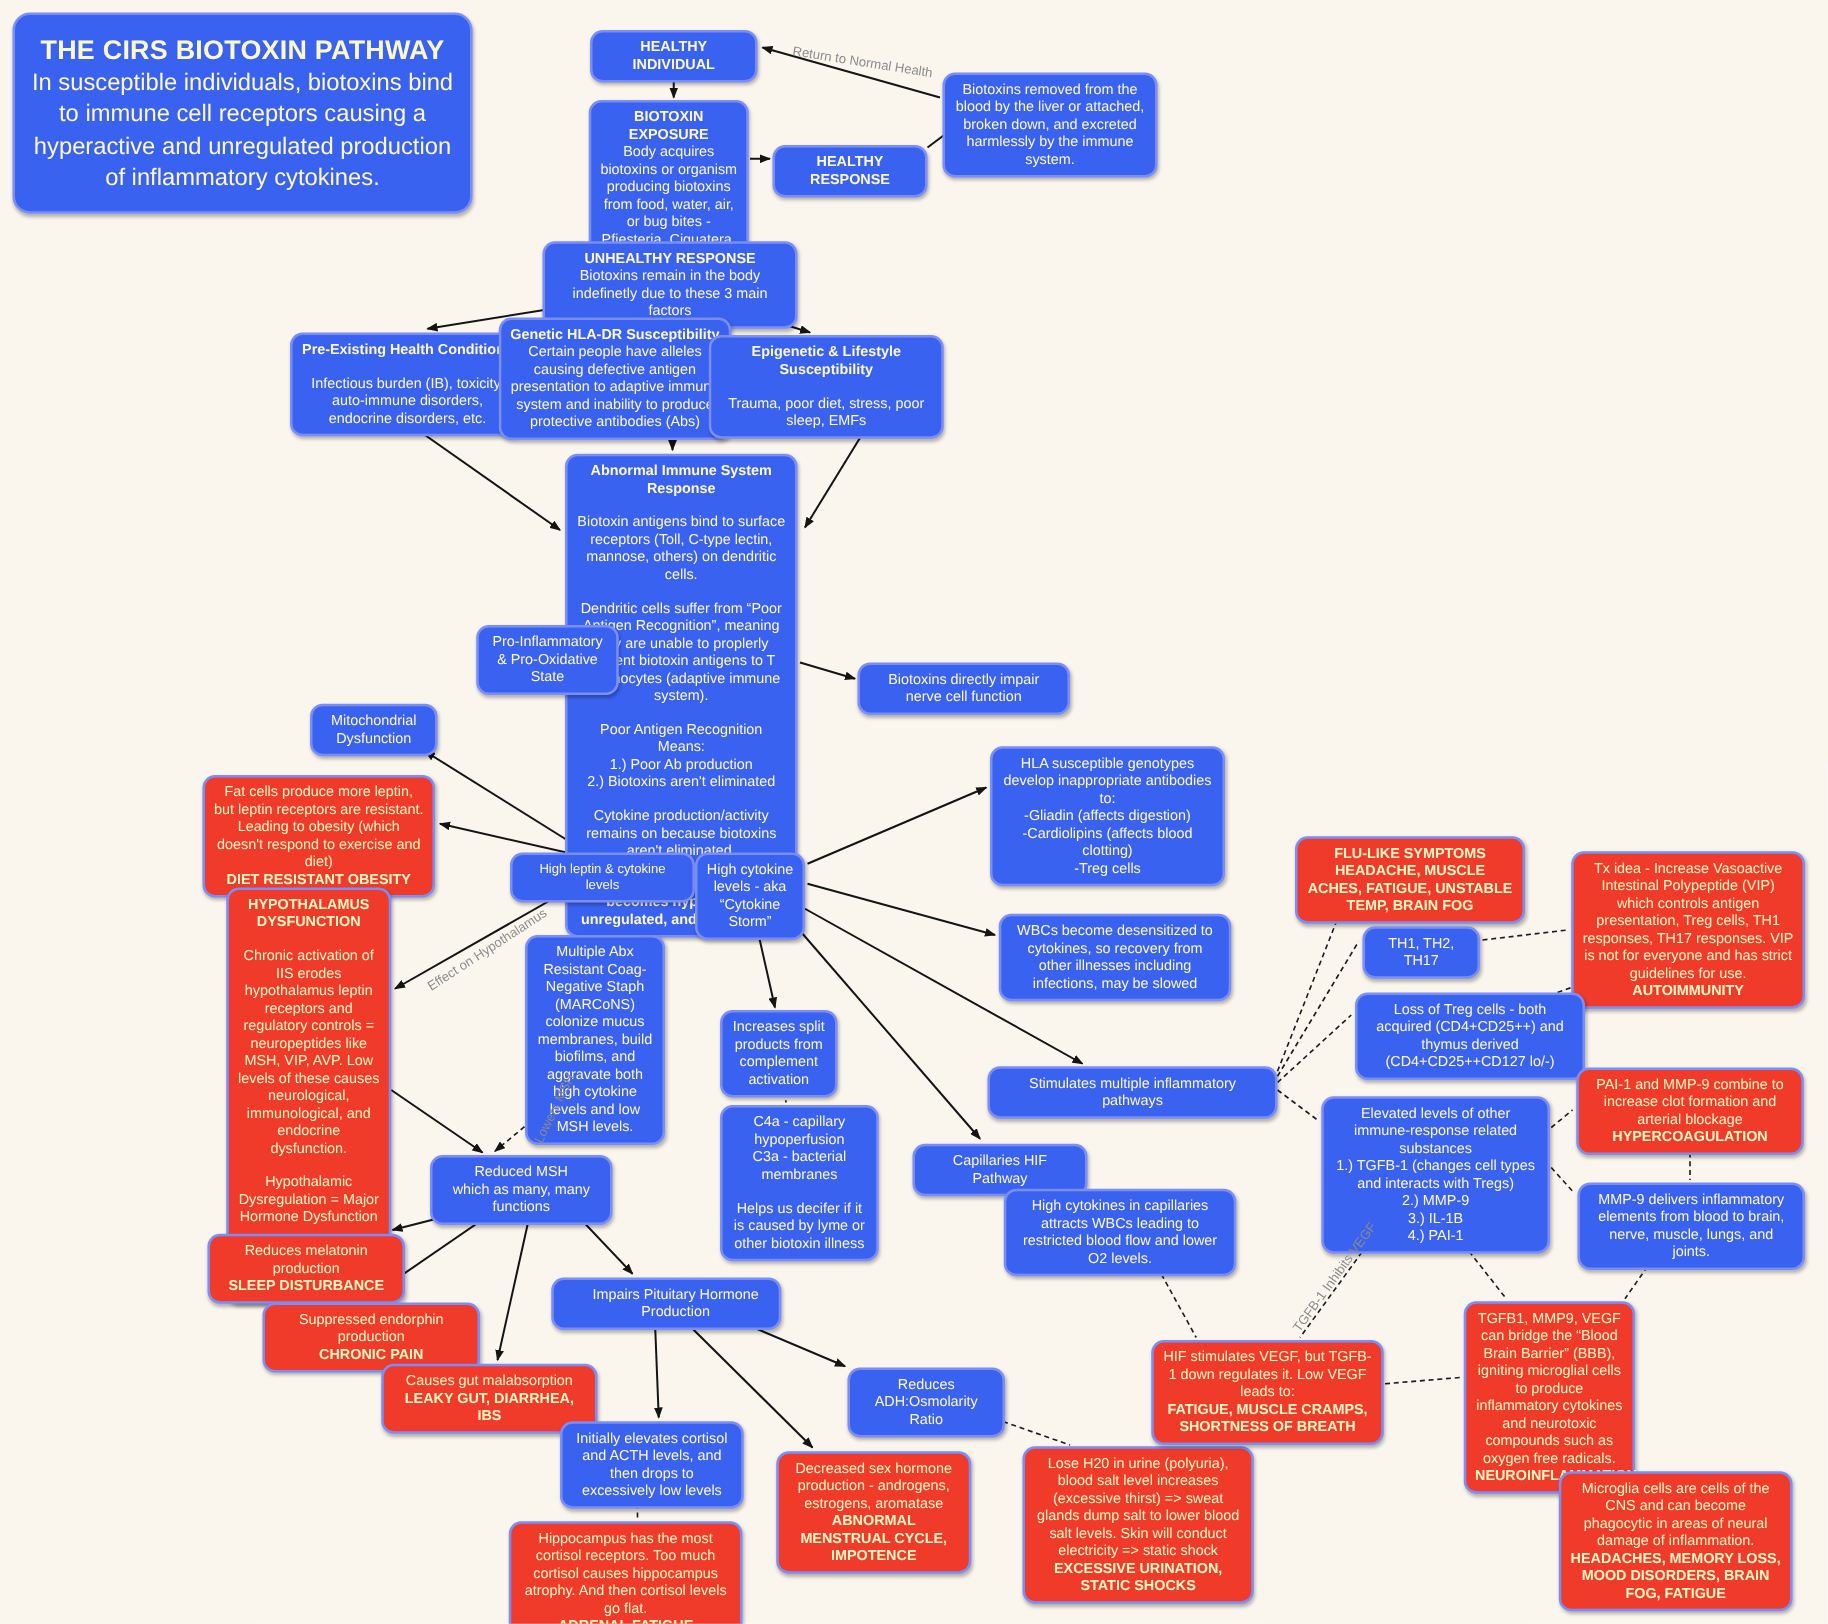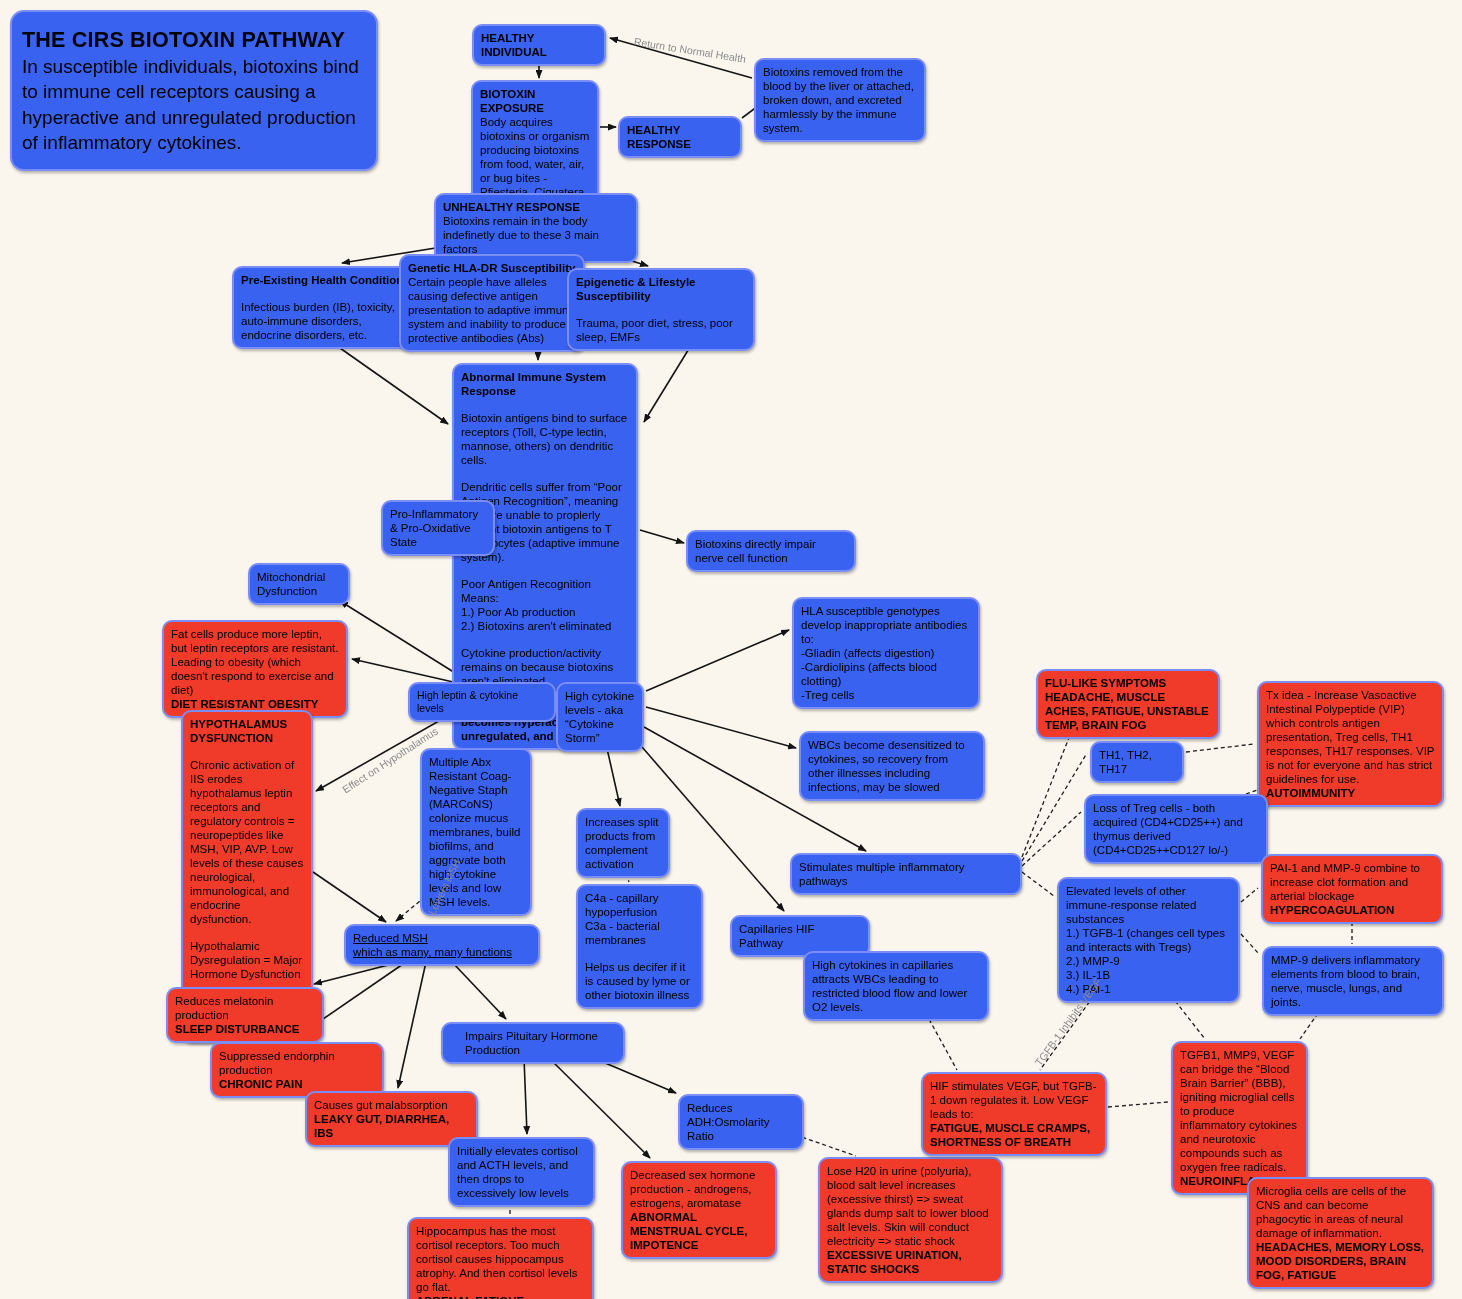--- a/index.html
+++ b/index.html
@@ -4,21 +4,21 @@
 <style>
   html,body { margin:0; padding:0; }
   body { font-family: "Liberation Sans", sans-serif; }
   .stage { position:relative; overflow:hidden; }
   .edges { position:absolute; left:0; top:0; }
   line.solid { stroke:#141414; stroke-width:1.6; fill:none; }
   line.dashed { stroke:#1c1c1c; stroke-width:1.3; stroke-dasharray:4 3; fill:none; }
   .node {
     position:absolute; box-sizing:border-box;
     border:2px solid #7b8ef7; border-radius:10px;
-    color:#000000; text-align:left; padding:5px 7px;
+    color:#fef9c3; text-align:center; padding:5px 7px;
     font-size:11.5px; line-height:1.22;
     box-shadow:1px 2px 3px rgba(0,0,0,.28);
   }
   .node.blue { background:#3a62f1; }
   .node.red  { background:#f03b2b; }
   .node .b { font-weight:bold; }
   .node .gap { height:13px; }
   .node.big { padding:14px 10px; font-size:19px; line-height:1.32; border-radius:14px; }
   .node.big .b { font-size:21.5px; letter-spacing:.2px; }
   .edge-label {
@@ -190,21 +190,21 @@
     <div class="node red" style="left: 181px; top: 710px; width: 132px;">
       <div class="b">HYPOTHALAMUS DYSFUNCTION</div>
       <div class="gap"></div>
       <div>Chronic activation of IIS erodes hypothalamus leptin receptors and regulatory controls = neuropeptides like MSH, VIP, AVP. Low levels of these causes neurological, immunological, and endocrine dysfunction.</div>
       <div class="gap"></div>
       <div>Hypothalamic Dysregulation = Major Hormone Dysfunction</div>
       <div class="gap"></div>
       <div>Low levels of MSH, VIP</div>
       <div class="b">DEPRESSION</div>
     </div>
-    <div class="node blue" style="left: 344px; top: 924px; width: 196px; text-decoration: underline;">
+    <div class="node blue" style="left: 344px; top: 924px; width: 146px;">
       <div>Reduced MSH</div>
       <div>which as many, many functions</div>
     </div>
     <div class="node red" style="left: 166px; top: 987px; width: 158px;">
       <div>Reduces melatonin production</div>
       <div class="b">SLEEP DISTURBANCE</div>
     </div>
     <div class="node red" style="left: 210px; top: 1042px; width: 174px;">
       <div>Suppressed endorphin production</div>
       <div class="b">CHRONIC PAIN</div>

